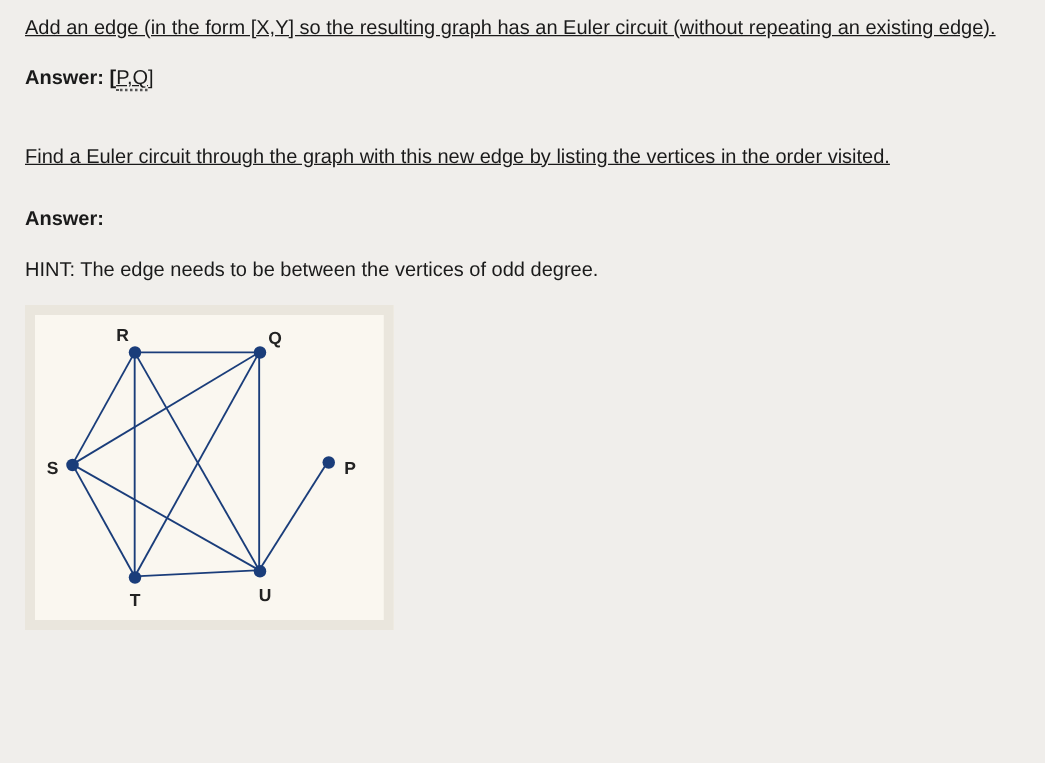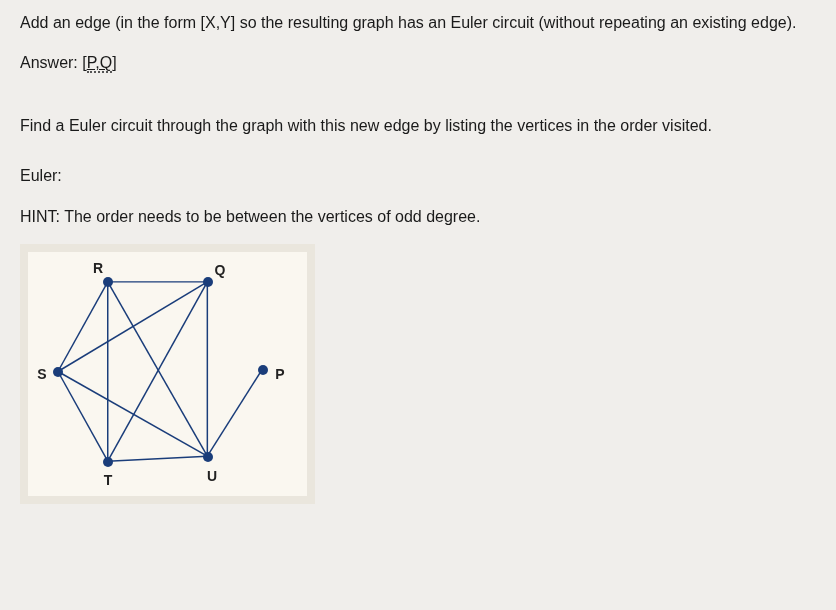--- a/index.html
+++ b/index.html
@@ -7,23 +7,23 @@
       width: 836px;
       height: 610px;
       background: #f0eeeb;
       font-family: Arial, Helvetica, sans-serif;
       font-size: 16px;
       color: #1a1a1a;
       padding: 12px 20px;
       position: relative;
     }
     .para { margin-bottom: 18px; line-height: 1.4; }
-    .q-text { font-weight: 500; }
+    .q-text { font-weight: 500; text-decoration: underline; }
     .dotted { border-bottom: 2px dotted #555; text-decoration: underline; }
-    .answer-label { font-weight: 400; }
+    .answer-label { font-weight: 700; }
     .hint { margin-top: 8px; margin-bottom: 16px; }
     .graph-container {
       width: 295px;
       height: 260px;
       background: #faf7f0;
       border: 8px solid #eae6dd;
       position: relative;
       margin-top: 10px;
     }
     .vertex {
@@ -59,23 +59,23 @@
 <div class="para">
   <span class="answer-label">Answer: [</span><span class="dotted">P,Q</span><span>]</span>
 </div>
 
 <div style="height:22px"></div>
 
 <div class="para q-text">Find a Euler circuit through the graph with this new edge by listing the vertices in the order visited.</div>
 
 <div style="height:10px"></div>
 
-<div class="para answer-label">Euler:</div>
+<div class="para answer-label">Answer:</div>
 
-<div class="para hint">HINT: The order needs to be between the vertices of odd degree.</div>
+<div class="para hint">HINT: The edge needs to be between the vertices of odd degree.</div>
 
 <div class="graph-container">
   <svg class="edges" viewBox="0 0 280 245">
       <line x1="80" y1="30" x2="180" y2="30"></line>
       <line x1="80" y1="30" x2="30" y2="120"></line>
       <line x1="80" y1="30" x2="80" y2="210"></line>
       <line x1="80" y1="30" x2="180" y2="205"></line>
       <line x1="180" y1="30" x2="30" y2="120"></line>
       <line x1="180" y1="30" x2="80" y2="210"></line>
       <line x1="180" y1="30" x2="180" y2="205"></line>

